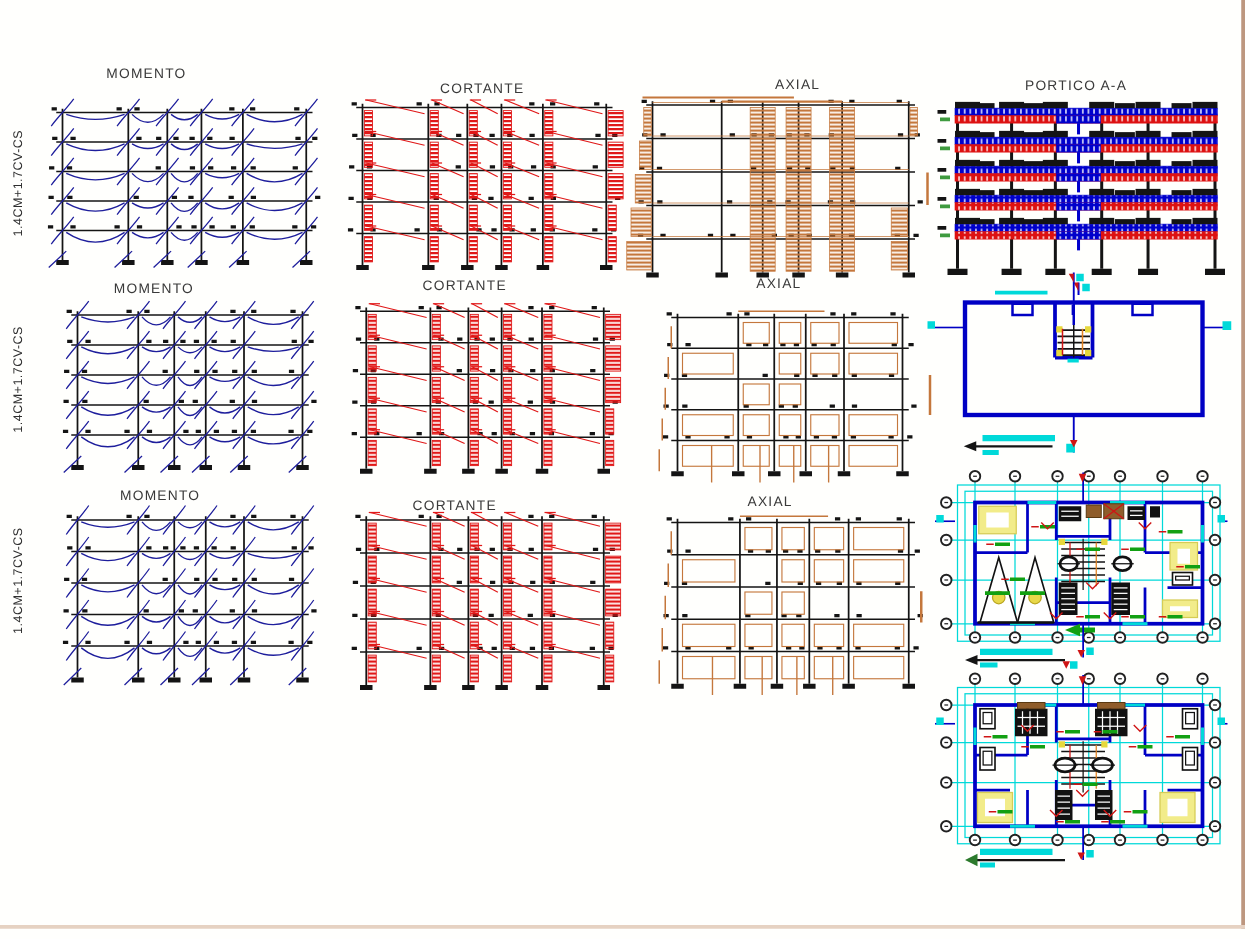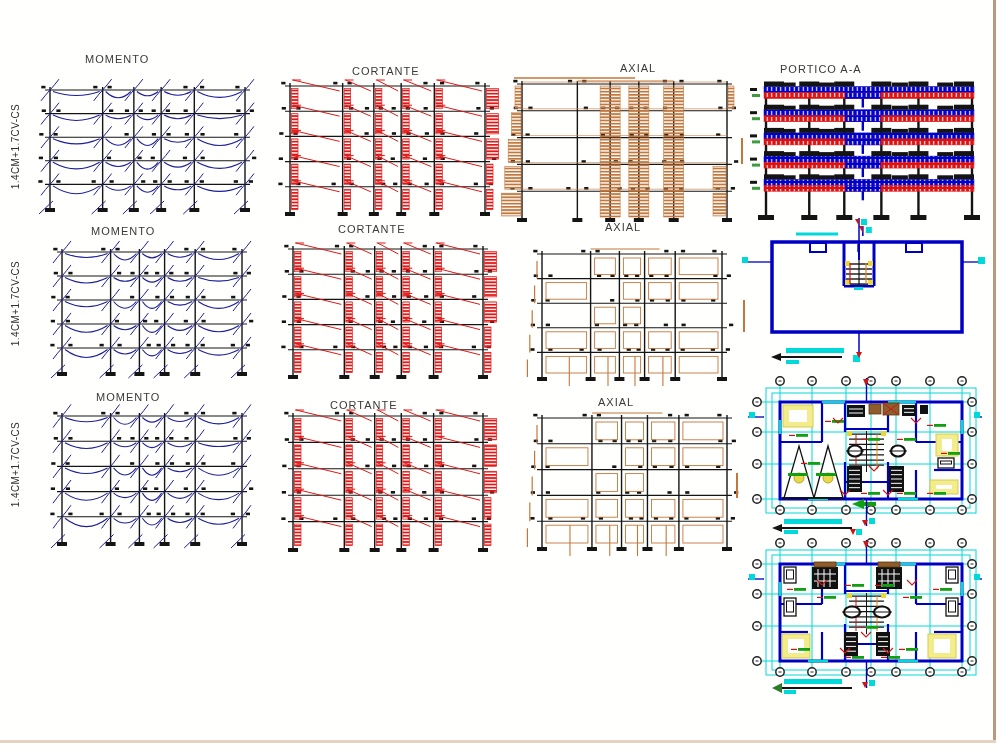--- a/index.html
+++ b/index.html
@@ -19,21 +19,21 @@
   <div class="edge" style="left:993px;top:0;width:3px;height:743px;background:#bd977e;"></div>
   <div class="edge" style="left:0;top:740px;width:996px;height:3px;background:#e6d2c2;"></div>
 
   <div class="vlabel" style="left:-50px;top:141px">1.4CM+1.7CV-CS</div>
   <div class="vlabel" style="left:-50px;top:298px">1.4CM+1.7CV-CS</div>
   <div class="vlabel" style="left:-50px;top:459px">1.4CM+1.7CV-CS</div>
 
   <div class="dtitle" style="left:85px;top:53px">MOMENTO</div>
   <div class="dtitle" style="left:352px;top:65px">CORTANTE</div>
   <div class="dtitle" style="left:620px;top:62px">AXIAL</div>
-  <div class="dtitle" style="left:780px;top:63px">PORTICO A-A</div>
+  <div class="dtitle" style="left:820px;top:63px">PORTICO A-A</div>
   <div class="dtitle" style="left:91px;top:225px">MOMENTO</div>
   <div class="dtitle" style="left:338px;top:223px">CORTANTE</div>
   <div class="dtitle" style="left:605px;top:221px">AXIAL</div>
   <div class="dtitle" style="left:96px;top:391px">MOMENTO</div>
   <div class="dtitle" style="left:330px;top:399px">CORTANTE</div>
   <div class="dtitle" style="left:598px;top:396px">AXIAL</div>
 
   <svg class="panel" id="p-m1" width="215" height="134" style="left:45px;top:84px">
       <g>
         <line x1="5" y1="3" x2="5" y2="124" stroke="#141414" stroke-width="1.4"></line>

